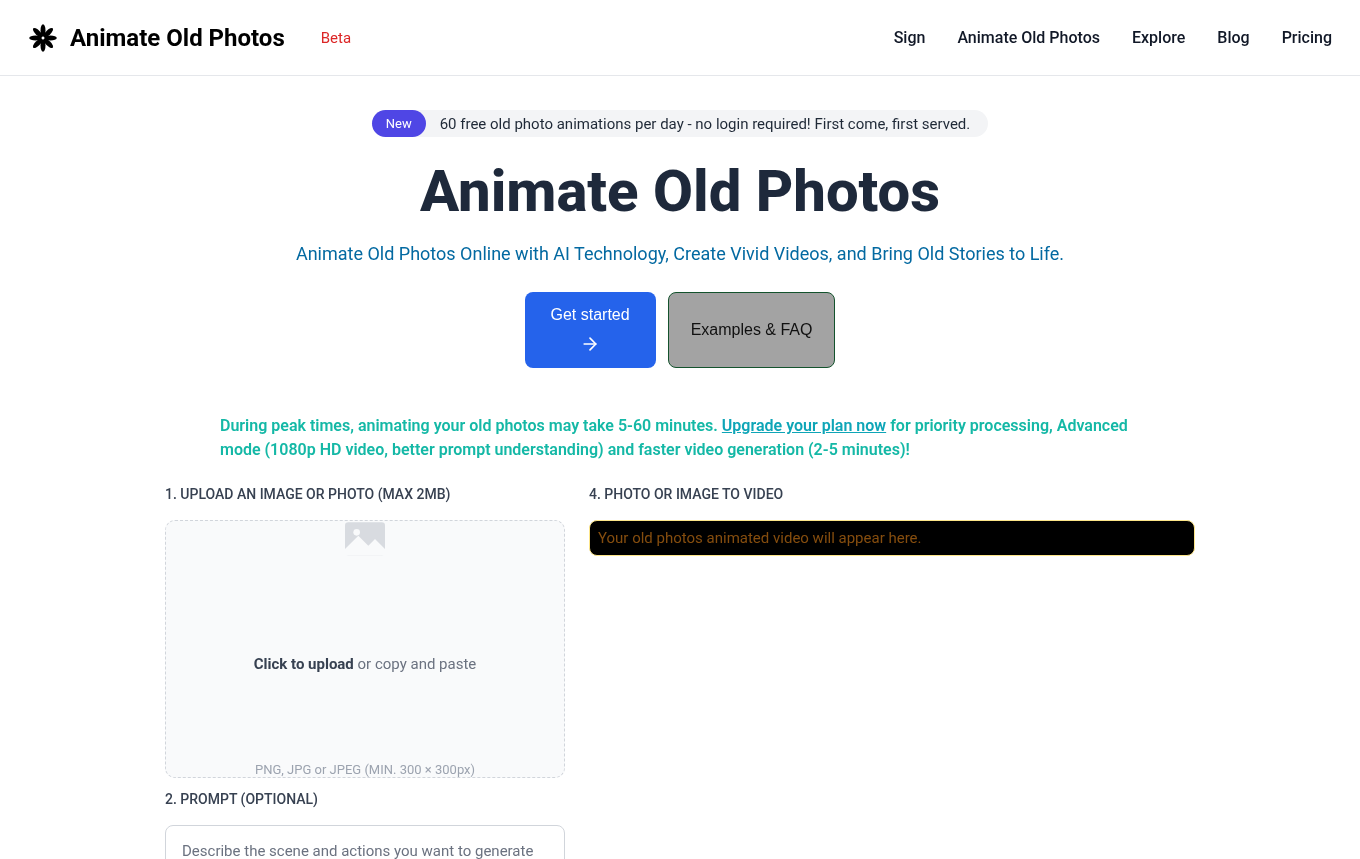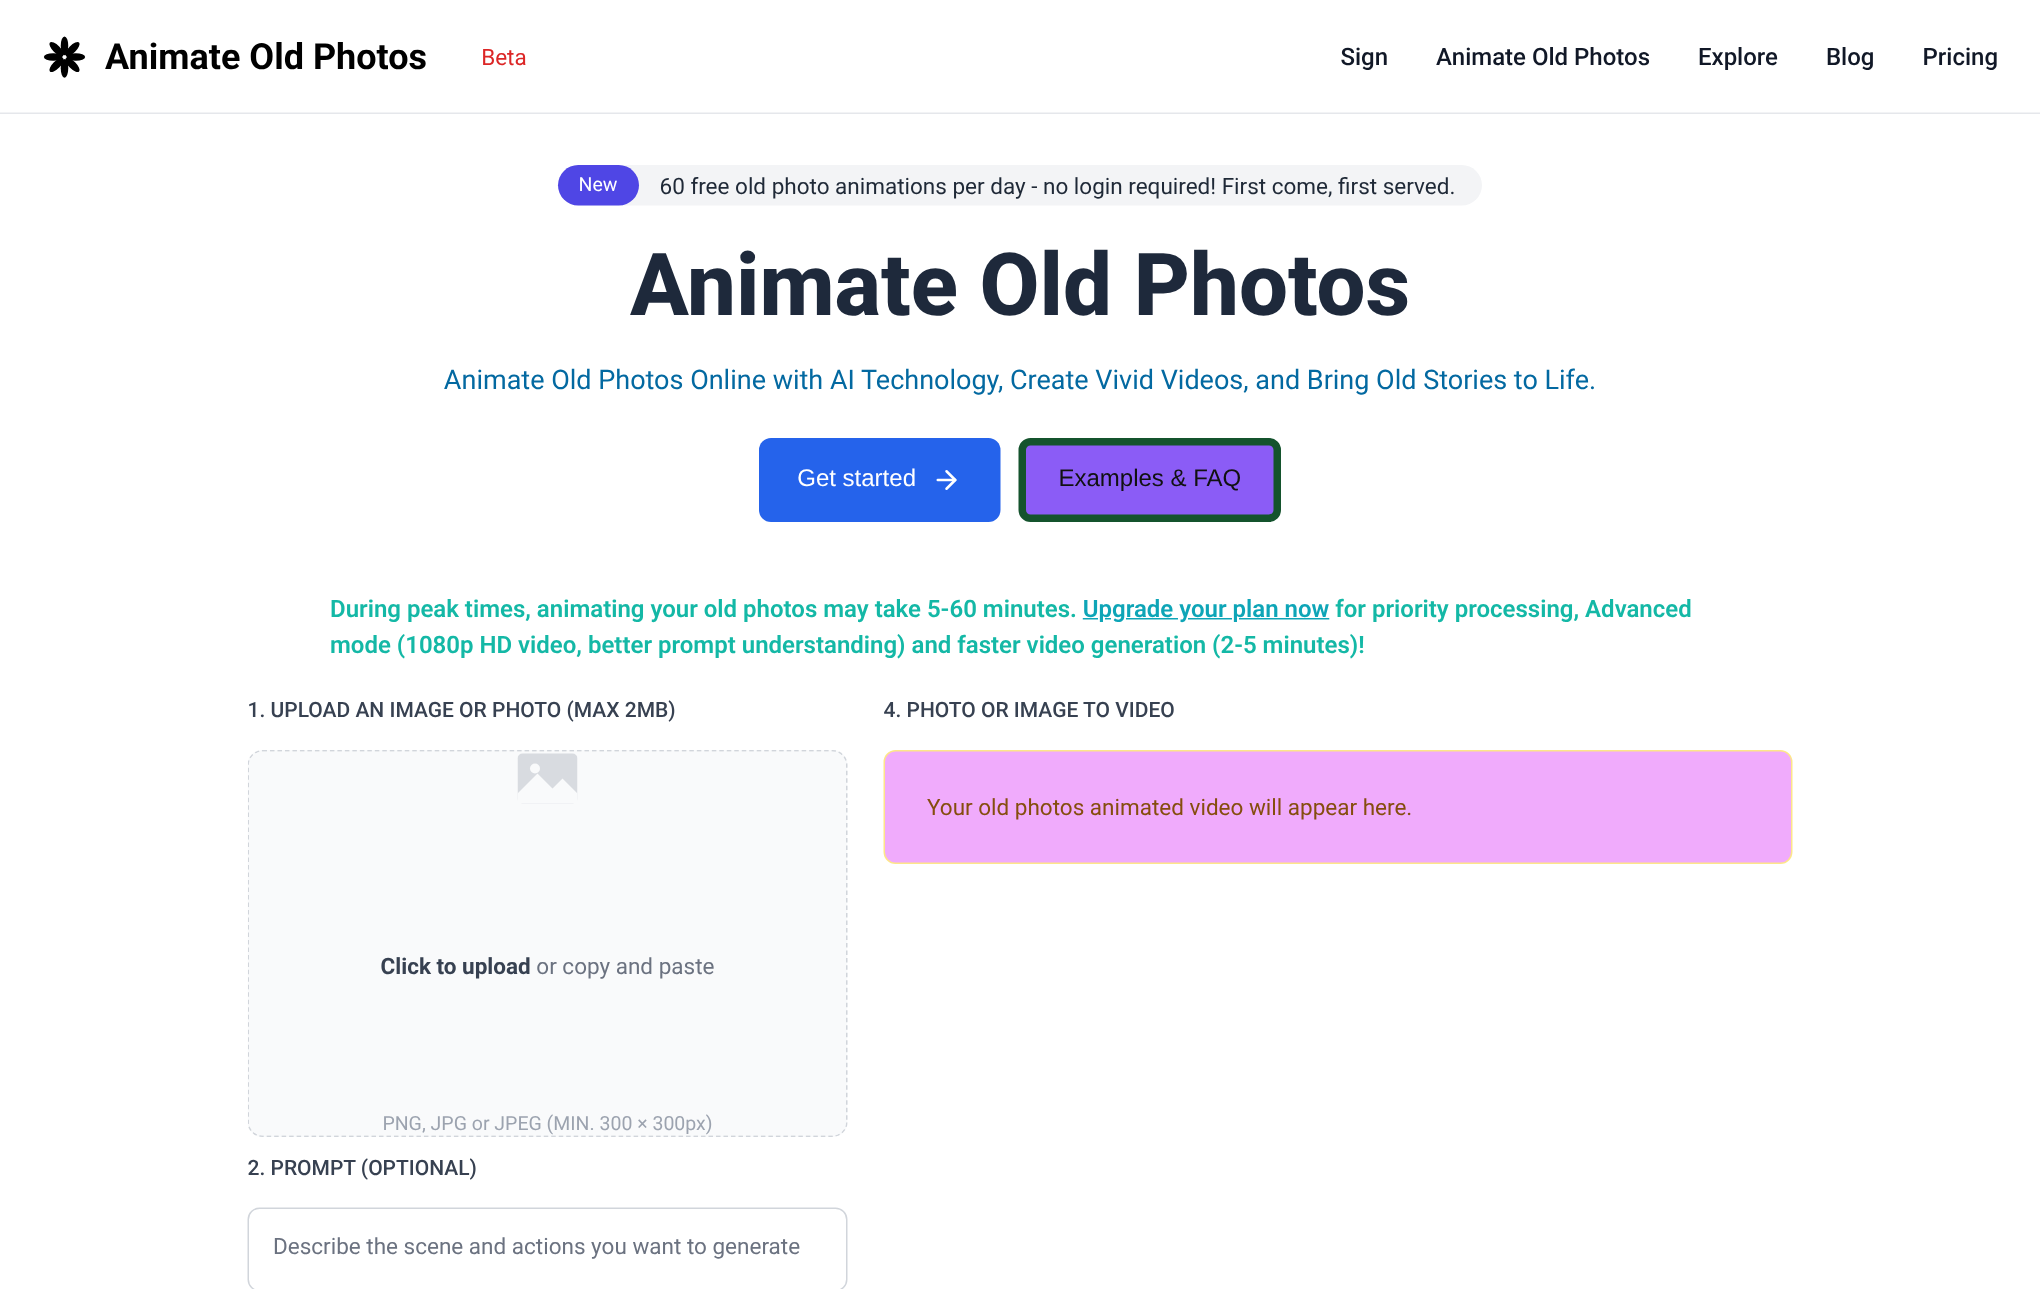--- a/index.html
+++ b/index.html
@@ -23,42 +23,42 @@
     .moon { width: 18px; height: 18px; cursor: pointer; }
     
     .hero { padding: 34px 0 0; text-align: center; }
     .promo-pill { display: inline-flex; align-items: center; background: #f3f4f6; border-radius: 9999px; padding-right: 18px; margin-bottom: 20px; }
     .new-badge { background: #4f46e5; color: #fff; font-size: 13px; padding: 6px 14px; border-radius: 9999px; margin-right: 14px; }
     .promo-text { font-size: 15px; color: #1f2937; }
     
     h1 { font-size: 58px; font-weight: 800; color: #1e293b; margin-bottom: 18px; }
     .subtitle { font-size: 18px; color: #0369a1; margin-bottom: 28px; }
     .cta-row { display: flex; gap: 12px; justify-content: center; }
-    .get-started { background: #2563eb; color: #fff; border: none; padding: 14px 26px; border-radius: 8px; font-size: 16px; font-weight: 500; cursor: pointer; display: flex; align-items: center; gap: 10px; }
-    .examples-btn { background: #8b5cf6; color: #111; border: 5px solid #14532d; padding: 14px 22px; border-radius: 8px; font-size: 16px; font-weight: 500; cursor: pointer; }
+    .get-started { background: #2563eb; color: #fff; border: none; padding: 14px 26px; border-radius: 8px; font-size: 16px; font-weight: 500; cursor: pointer; display: flex; align-items: center; gap: 10px; flex-direction: column; }
+    .examples-btn { background: #a3a3a3; color: #111; border: 1px solid #14532d; padding: 14px 22px; border-radius: 8px; font-size: 16px; font-weight: 500; cursor: pointer; }
     
     .notice { max-width: 960px; margin: 46px auto 0; padding: 0 20px 24px; font-size: 16px; font-weight: 600; color: #14b8a6; line-height: 1.5; }
     .notice a { color: #0ea5b7; text-decoration: underline; cursor: pointer; }
     
     .workspace { max-width: 1070px; margin: 0 auto; padding: 0 20px; display: flex; gap: 24px; }
     .left-col { width: 400px; flex-shrink: 0; }
     .right-col { flex: 1; }
     .step-label { font-size: 14px; font-weight: 500; color: #374151; text-transform: uppercase; margin-bottom: 18px; }
     
     .upload-box { border: 1px dashed #d1d5db; border-radius: 10px; background: #f9fafb; height: 258px; display: flex; flex-direction: column; align-items: center; justify-content: space-between; cursor: pointer; margin-bottom: 13px; }
     .img-icon { width: 40px; height: 36px; margin-bottom: 16px; opacity: 0.35; }
     .upload-main { font-size: 15px; color: #6b7280; }
     .upload-main b { color: #374151; font-weight: 700; }
     .upload-sub { font-size: 13px; color: #9ca3af; margin-top: 8px; }
     
     .prompt-box { border: 1px solid #d1d5db; border-radius: 8px; padding: 16px; }
     .prompt-box textarea { border: none; outline: none; width: 100%; font-size: 15px; font-family: inherit; color: #4b5563; resize: none; background: transparent; }
     .prompt-box textarea::placeholder { color: #6b7280; }
     
-    .result-notice { background: #f0abfc; border: 1px solid #fde68a; border-radius: 8px; padding: 28px; font-size: 15px; color: #854d0e; }
+    .result-notice { background: #000000; border: 1px solid #fde68a; border-radius: 8px; padding: 8px; font-size: 15px; color: #854d0e; }
   </style>
 </head>
 <body>
 
 <header>
   <div class="logo-group">
     <svg class="logo-icon" viewBox="0 0 24 24" fill="#000">
       <g transform="translate(12,12)">
         <ellipse rx="2" ry="5" transform="rotate(0) translate(0,-6)"></ellipse>
         <ellipse rx="2" ry="5" transform="rotate(45) translate(0,-6)"></ellipse>

